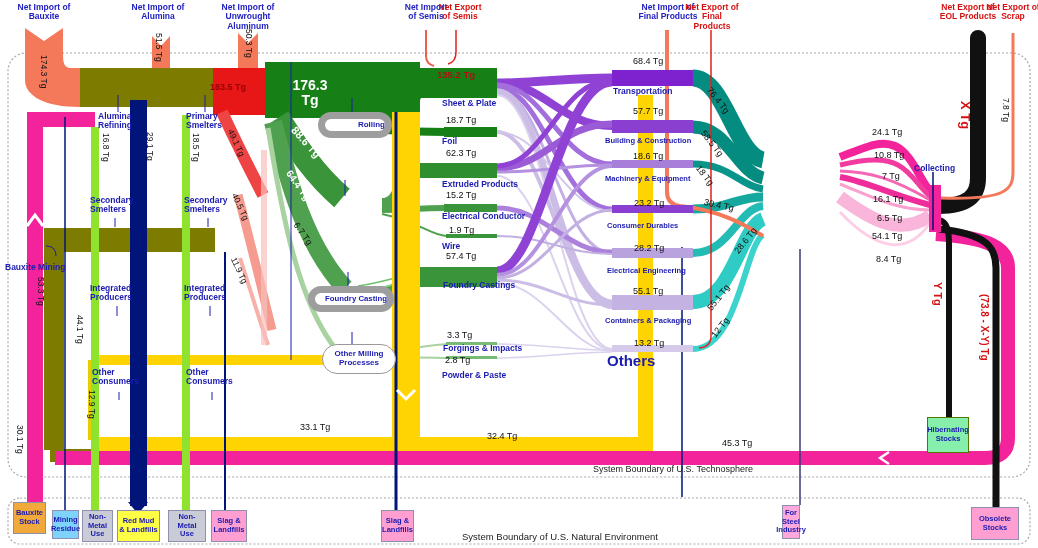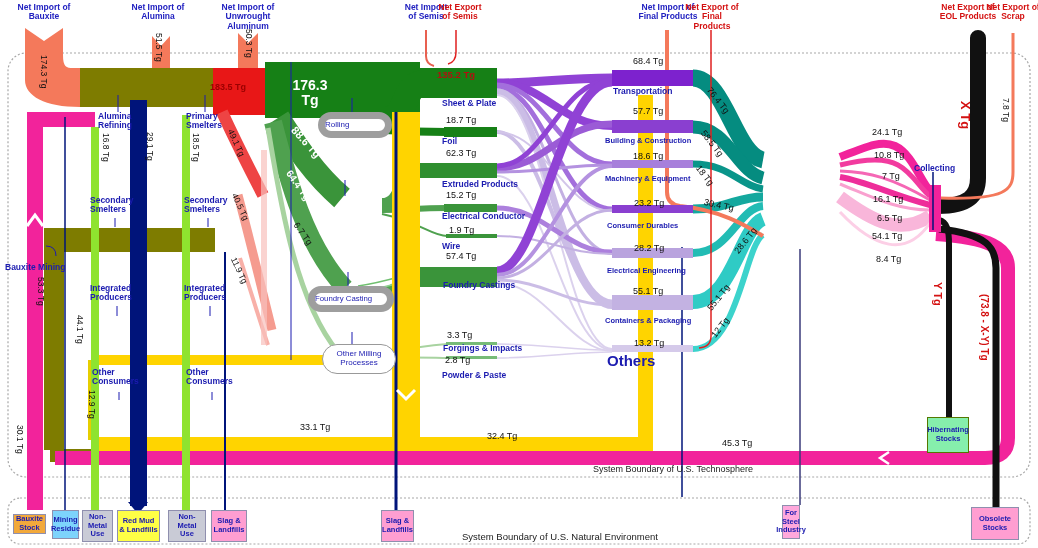--- a/index.html
+++ b/index.html
@@ -8,21 +8,21 @@
   .s{position:absolute;line-height:1.1;font-family:"Liberation Sans",sans-serif}
   .c{text-align:center}
   .nv{color:#1b1bb0;font-size:8.5px;font-weight:bold}
   .bl{color:#111;font-size:9px}
   .hb{color:#2121c0;font-size:8.5px;font-weight:bold;text-align:center}
   .hr{color:#d41111;font-size:8.5px;font-weight:bold;text-align:center}
   .r90{transform:rotate(90deg);transform-origin:0 0;white-space:nowrap;font-size:8.5px;color:#111}
   .rd{transform-origin:0 0;white-space:nowrap}
   .bdry{fill:none;stroke:#a8a8a8;stroke-width:1.2;stroke-dasharray:2 2}
   .bx{position:absolute;border:1px solid #8f8fae;display:flex;align-items:center;justify-content:center;text-align:center;color:#1b1bb0;font-weight:bold;font-size:7.5px;line-height:1.15;box-sizing:border-box;padding:1px;font-family:"Liberation Sans",sans-serif}
-  .cap{position:absolute;background:#fff;border-radius:16px;display:flex;align-items:center;justify-content:flex-start;text-align:center;color:#1b1bb0;font-weight:normal;font-size:8px;line-height:1.1;box-sizing:border-box;font-family:"Liberation Sans",sans-serif}
+  .cap{position:absolute;background:#fff;border-radius:16px;display:flex;align-items:center;justify-content:flex-end;text-align:center;color:#1b1bb0;font-weight:bold;font-size:8px;line-height:1.1;box-sizing:border-box;font-family:"Liberation Sans",sans-serif}
   .cap.gray{border:7px solid #9e9e9e}
   .cap.thin{border:1.5px solid #999}
   #inuse{position:absolute;left:763px;top:150px;width:77px;height:99px;background:#FFDF35;border:2px solid #e6c41e;border-radius:9px;display:flex;align-items:center;justify-content:center;color:#000;font-weight:bold;font-size:12.5px;box-sizing:border-box}
 </style>
 </head>
 <body>
 
 <div id="stage">
 
 <svg width="1038" height="548" viewBox="0 0 1038 548">
@@ -297,21 +297,21 @@
 <div class="cap gray" style="left:308px;top:286px;width:86px;height:26px;font-size:7.8px">
       <span>Foundry Casting</span>
     </div>
 <div class="cap thin" style="left:322px;top:344px;width:74px;height:30px">
       <span>Other Milling Processes</span>
     </div>
 
 <div class="bx" style="left:927px;top:417px;width:42px;height:36px;background:#86efac;border-color:#557700">
       <span>Hibernating Stocks</span>
     </div>
-<div class="bx" style="left:13px;top:514px;width:33px;height:20px;background:#F2A93B">
+<div class="bx" style="left:13px;top:502px;width:33px;height:32px;background:#F2A93B">
       <span>Bauxite Stock</span>
     </div>
 <div class="bx" style="left:52px;top:510px;width:27px;height:29px;background:#7dd3fc">
       <span>Mining Residue</span>
     </div>
 <div class="bx" style="left:82px;top:510px;width:31px;height:32px;background:#C9CBD6">
       <span>Non-Metal Use</span>
     </div>
 <div class="bx" style="left:117px;top:510px;width:43px;height:32px;background:#FFFF45">
       <span>Red Mud &amp; Landfills</span>

